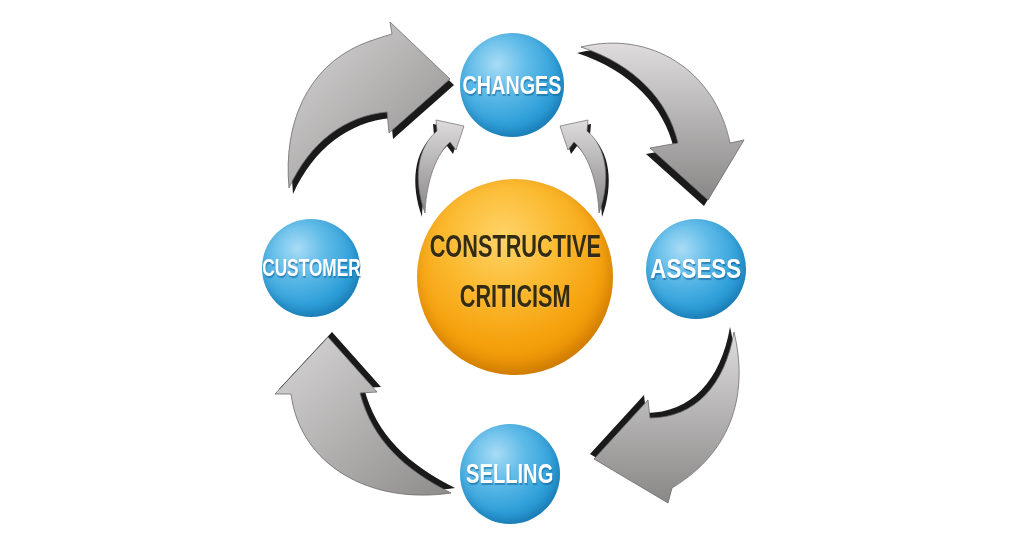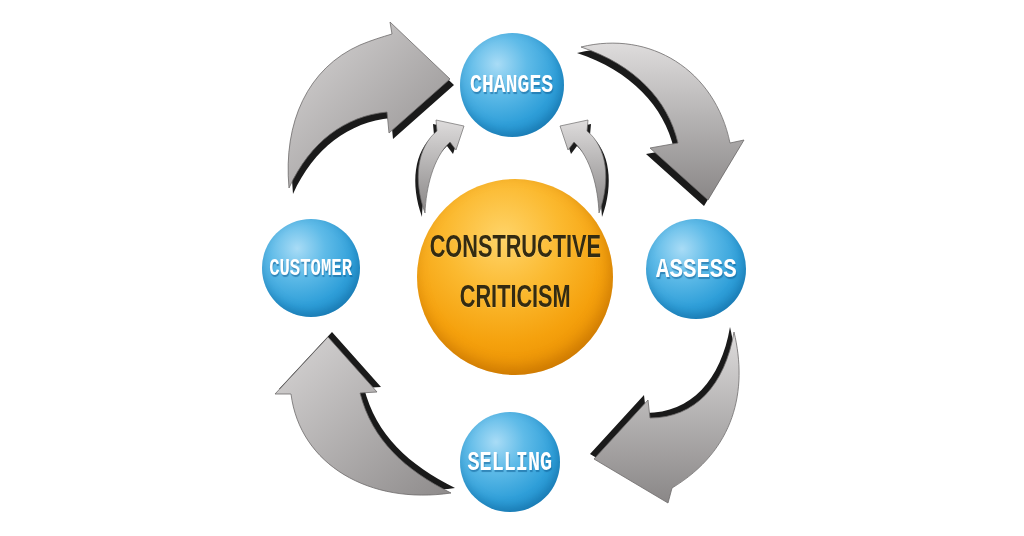--- a/index.html
+++ b/index.html
@@ -9,21 +9,20 @@
     font-family:"Liberation Sans", sans-serif;
   }
   .arrows-layer { position:absolute; left:0; top:0; width:1024px; height:536px; }
   .node {
     position:absolute; border-radius:50%;
     display:flex; align-items:center; justify-content:center;
   }
   .node-blue {
     background: radial-gradient(circle at 36% 30%, #a9dcf6 0%, #5fbbe8 30%, #2f9fd9 62%, #1480c0 100%);
     box-shadow: inset -2px -5px 10px rgba(10,80,130,0.35);
-    font-family: Liberation Mono, monospace;
   }
   .node-label {
     color:#ffffff; font-weight:bold; white-space:nowrap;
     text-shadow: 1px 2px 1px rgba(15,95,150,0.55);
   }
   .label-changes  { font-size:26px; transform:scaleX(0.76); }
   .label-assess   { font-size:28px; transform:scaleX(0.80); }
   .label-selling  { font-size:28px; transform:scaleX(0.72); }
   .label-customer { font-size:24px; transform:scaleX(0.72); }
   .node-center {
@@ -96,21 +95,21 @@
   </div>
 
   <div class="node node-blue" style="left:460px; top:33px; width:104px; height:104px;">
     <span class="node-label label-changes">CHANGES</span>
   </div>
 
   <div class="node node-blue" style="left:646px; top:219px; width:100px; height:100px;">
     <span class="node-label label-assess">ASSESS</span>
   </div>
 
-  <div class="node node-blue" style="left:460px; top:412px; width:100px; height:100px;">
+  <div class="node node-blue" style="left:460px; top:424px; width:100px; height:100px;">
     <span class="node-label label-selling">SELLING</span>
   </div>
 
   <div class="node node-blue" style="left:262px; top:219px; width:98px; height:98px;">
     <span class="node-label label-customer">CUSTOMER</span>
   </div>
 
 </div>
 
 </body></html>

